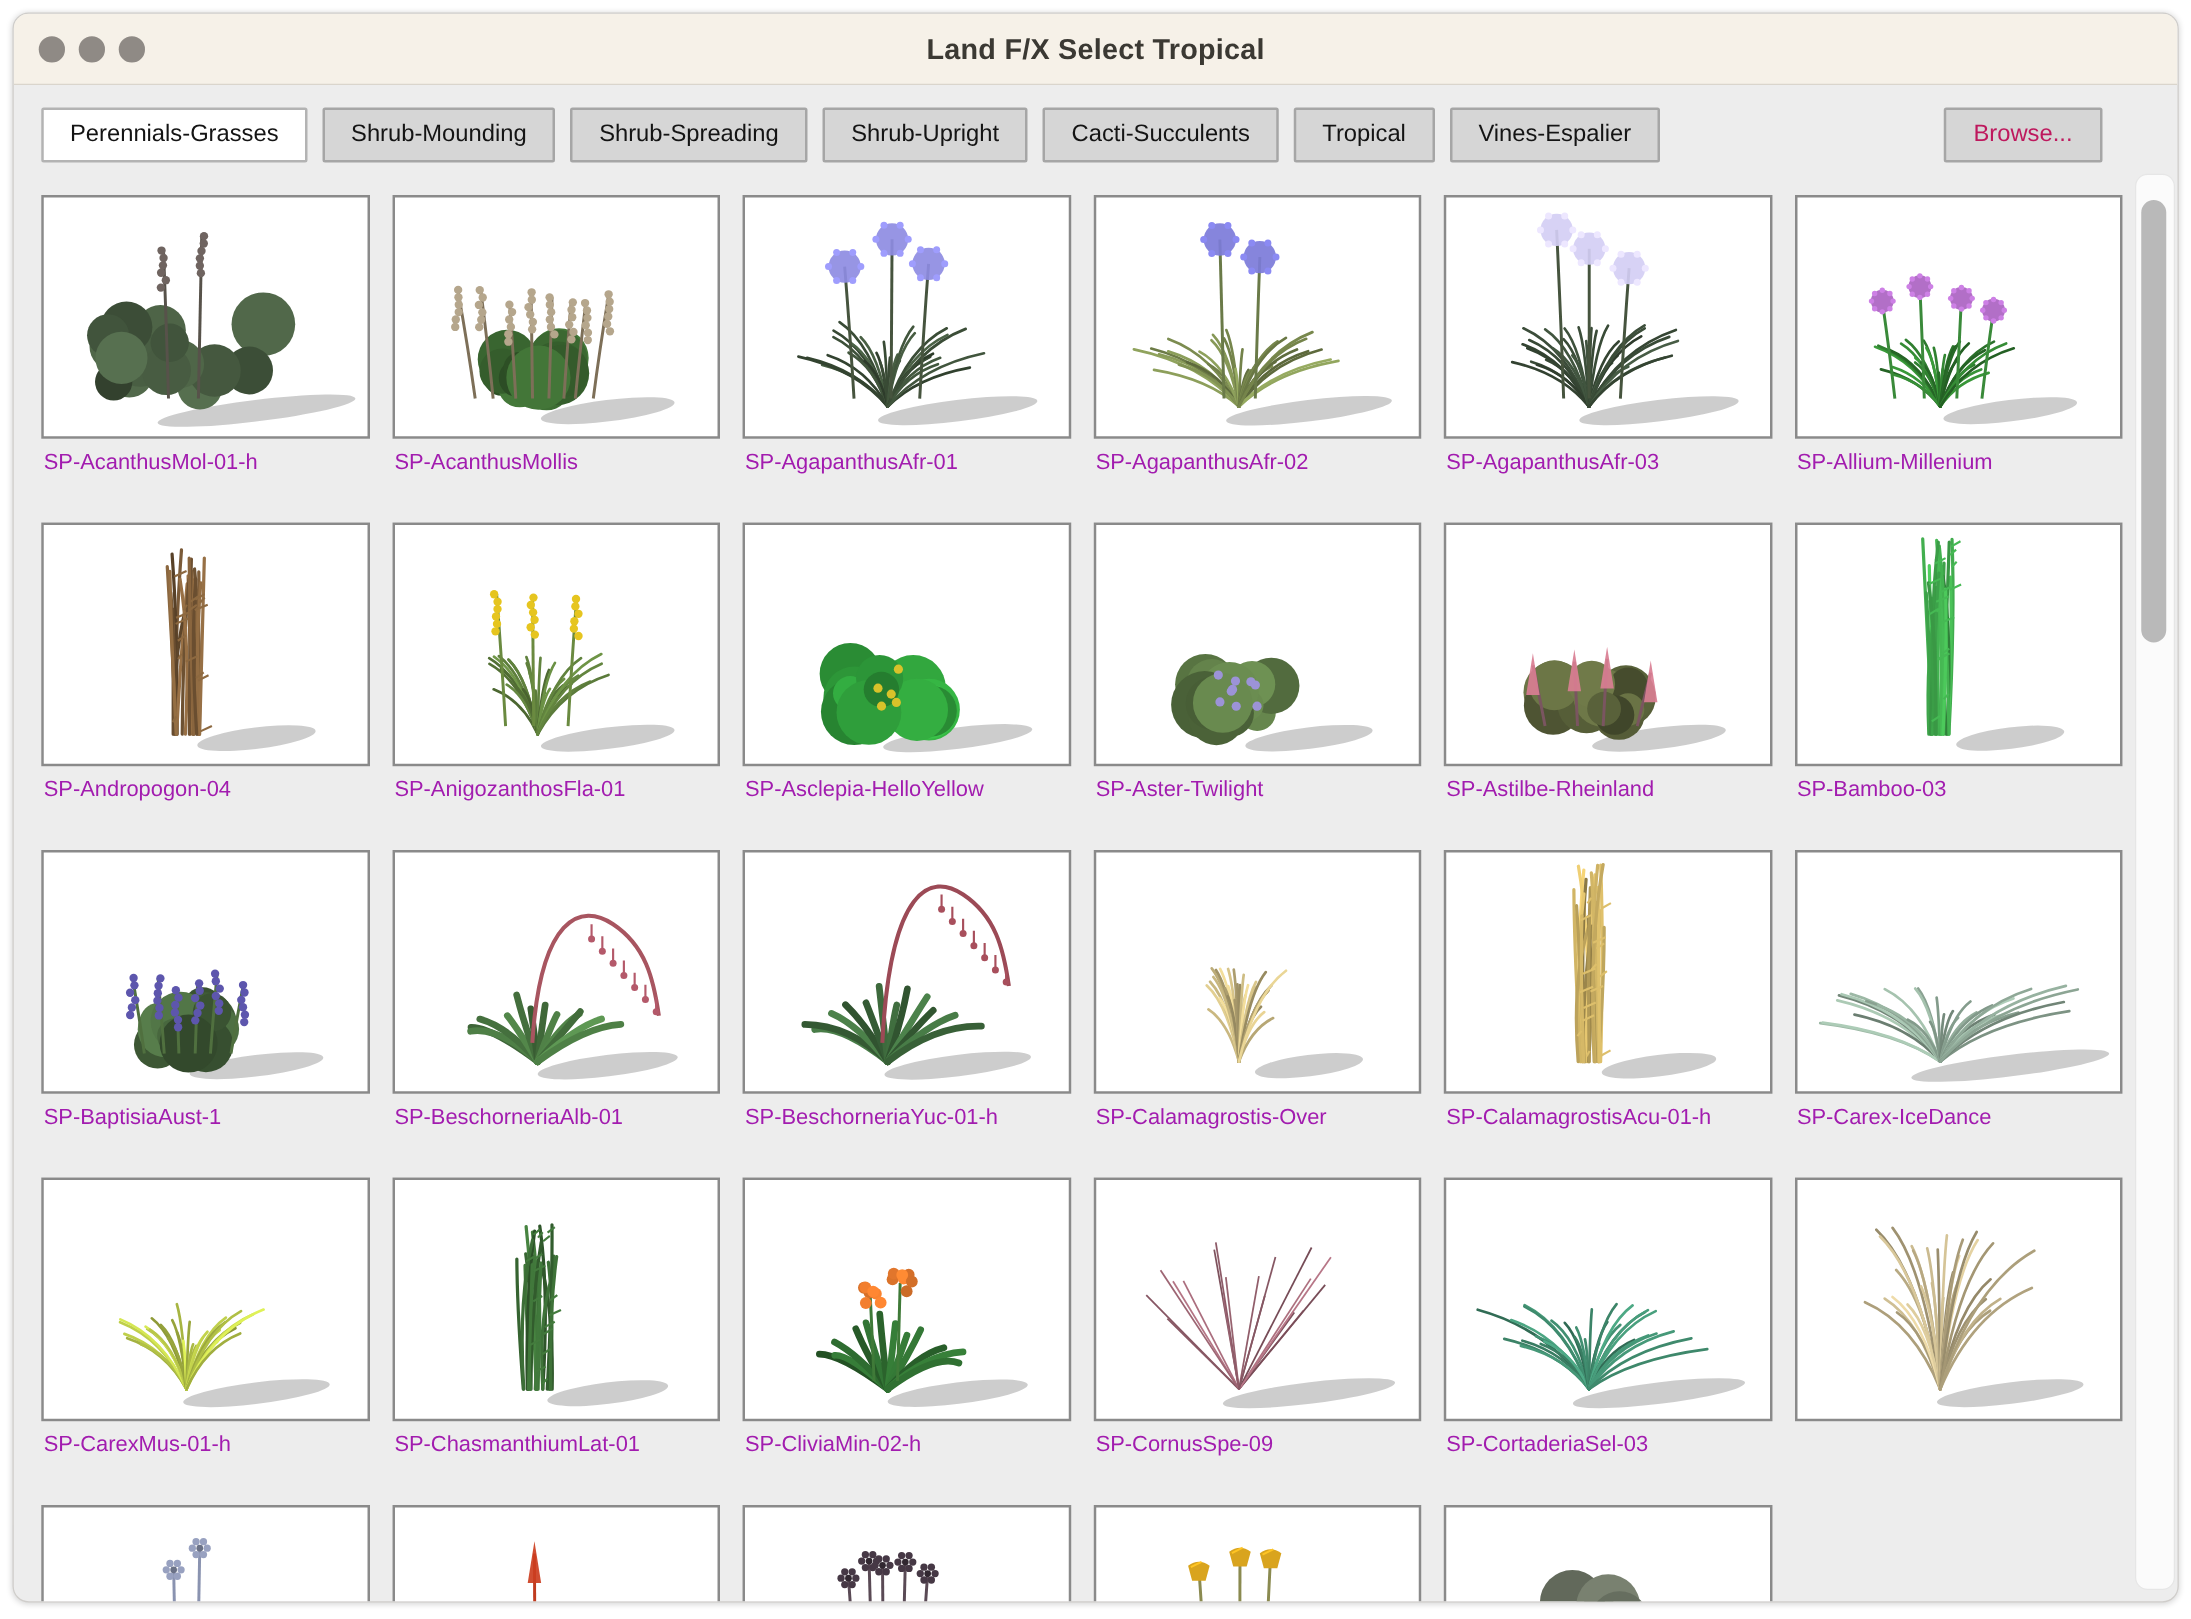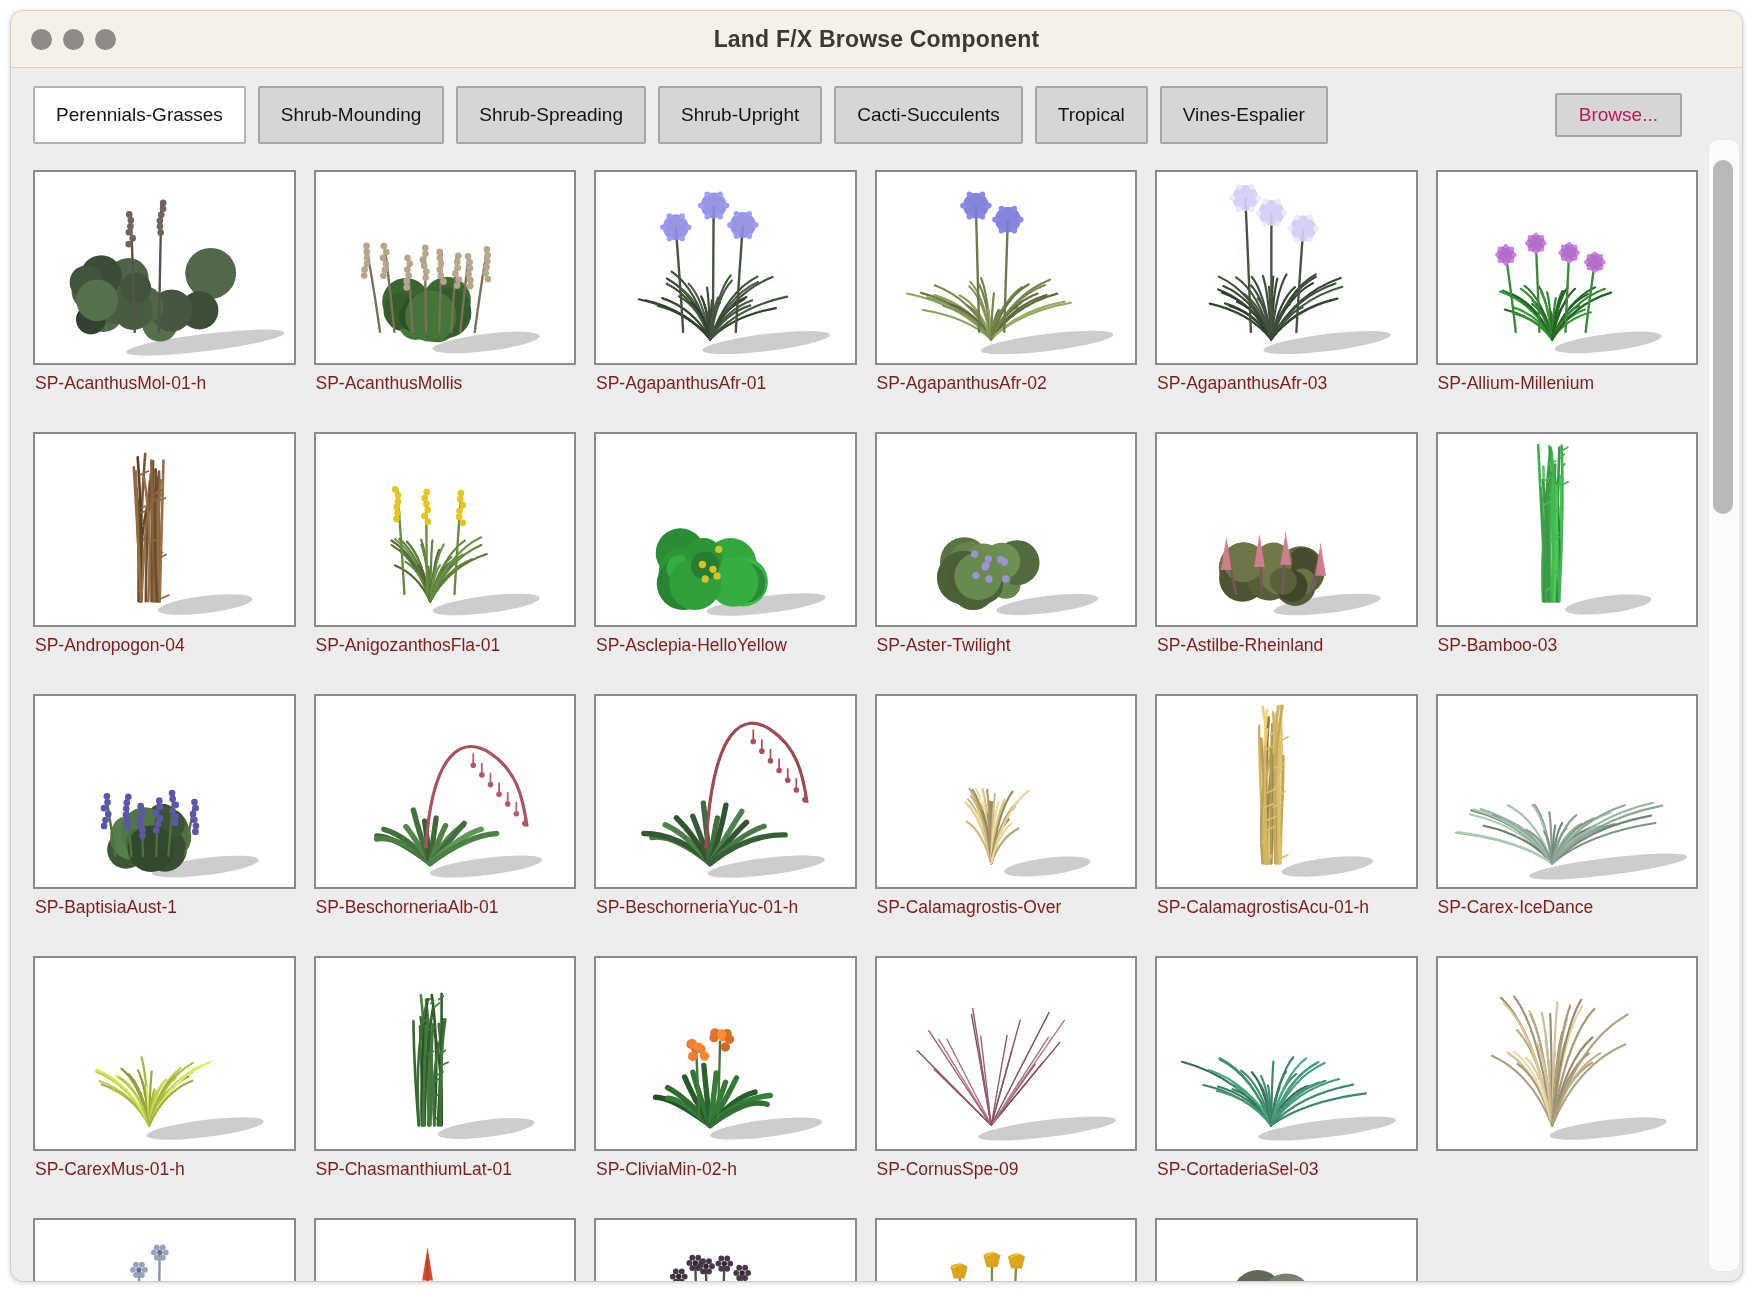--- a/index.html
+++ b/index.html
@@ -5,47 +5,47 @@
   html,body{margin:0;padding:0;background:#ffffff;font-family:"Liberation Sans",sans-serif;}
   .stage{position:relative;width:1753px;height:1295px;background:#fff;overflow:hidden;}
   .window{position:absolute;left:10px;top:10px;width:1731px;height:1270px;background:#ededed;
           border:1px solid #cfcdca;border-radius:13px;overflow:hidden;box-shadow:0 1px 5px rgba(0,0,0,.18);}
   .titlebar{position:relative;height:56px;background:#f6f1e8;border-bottom:1px solid #dad5cc;}
   .lights{position:absolute;left:20px;top:18px;display:flex;gap:11px;}
   .light{width:21px;height:21px;border-radius:50%;background:#8f8a85;border:none;padding:0;cursor:pointer;}
   .wtitle{position:absolute;left:0;right:0;top:0;height:56px;display:flex;align-items:center;justify-content:center;
           font-size:23px;font-weight:700;color:#3b3933;letter-spacing:.2px;}
   .tabrow{display:flex;align-items:center;gap:12px;margin:18px 60px 0 22px;}
-  .tab{height:58px;padding:0 21px;background:#d6d6d6;border:2px solid #a6a6a6;border-radius:2px;
+  .tab{height:44px;padding:0 21px;background:#d6d6d6;border:2px solid #a6a6a6;border-radius:2px;
        font-family:"Liberation Sans",sans-serif;font-size:19px;color:#141414;display:flex;align-items:center;cursor:pointer;}
   .tab.active{background:#ffffff;border-color:#b3b3b3;}
   .browse{margin-left:auto;height:44px;padding:0 22px;background:#d6d6d6;border:2px solid #a6a6a6;border-radius:2px;
        font-family:"Liberation Sans",sans-serif;font-size:19px;color:#be185d;display:flex;align-items:center;cursor:pointer;}
   .grid{display:grid;grid-template-columns:repeat(6,1fr);column-gap:18px;row-gap:38px;margin:26px 44px 0 22px;}
   .cell{display:flex;flex-direction:column;}
   .thumb{height:195px;background:#ffffff;border:2px solid #8a8a8a;box-sizing:border-box;overflow:hidden;}
   .thumb svg{width:100%;height:100%;display:block;}
-  .plant-label{margin:8px 0 0 2px;font-size:17.5px;color:#7f1d1d;white-space:nowrap;overflow:hidden;}
+  .plant-label{margin:8px 0 0 2px;font-size:17.5px;color:#a21caf;white-space:nowrap;overflow:hidden;}
   .scrolltrack{position:absolute;top:128px;bottom:9px;right:2px;width:30px;background:#fbfbfb;
                border:1px solid #e6e6e6;border-radius:10px;}
   .scrollthumb{position:absolute;left:4px;top:20px;width:20px;height:354px;background:#b9b9b9;border-radius:10px;cursor:grab;}
 </style>
 </head>
 <body>
 
 <div class="stage">
   <div class="window">
 
     <div class="titlebar">
       <div class="lights">
         <button class="light" title=""></button>
         <button class="light" title=""></button>
         <button class="light" title=""></button>
       </div>
-      <div class="wtitle">Land F/X Browse Component</div>
+      <div class="wtitle">Land F/X Select Tropical</div>
     </div>
 
     <div class="tabrow">
 
       <button class="tab active">Perennials-Grasses</button>
         <button class="tab">Shrub-Mounding</button>
         <button class="tab">Shrub-Spreading</button>
         <button class="tab">Shrub-Upright</button>
         <button class="tab">Cacti-Succulents</button>
         <button class="tab">Tropical</button>

